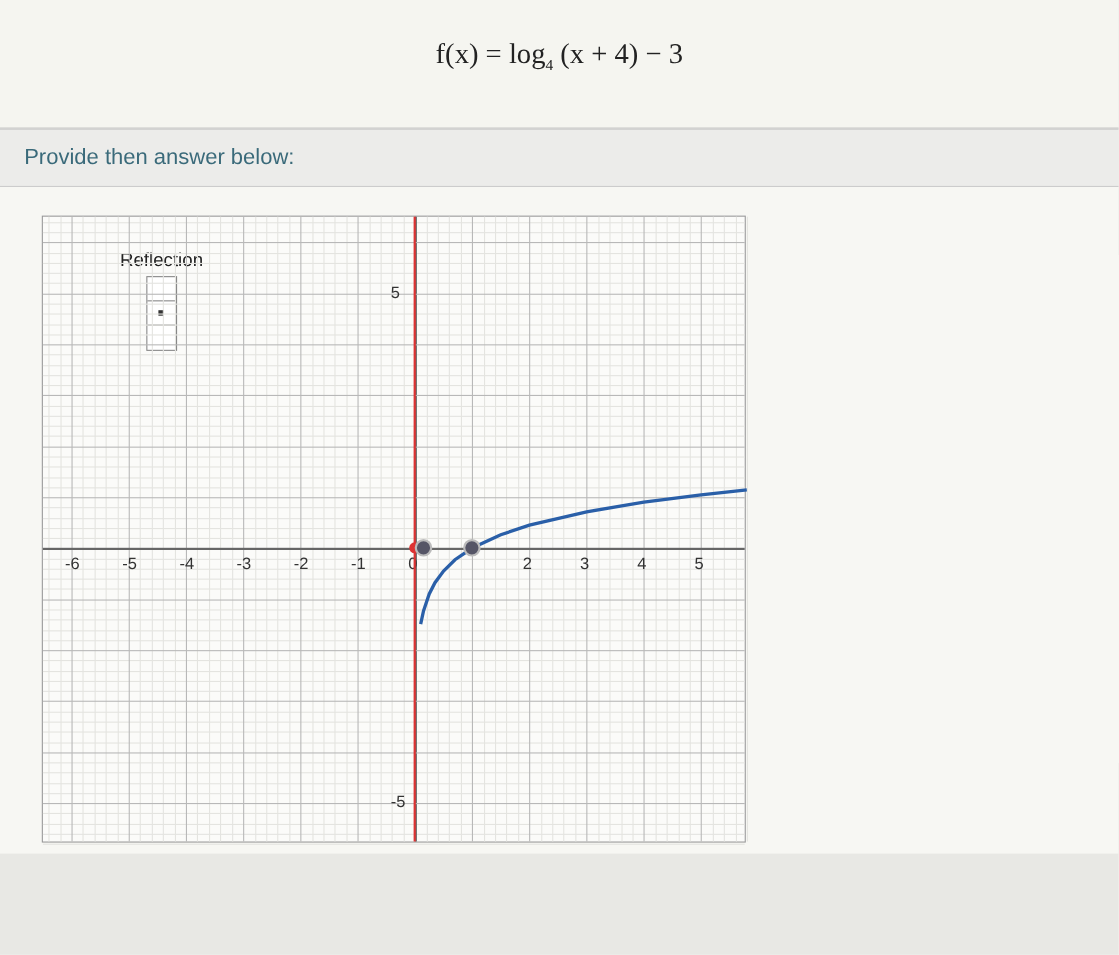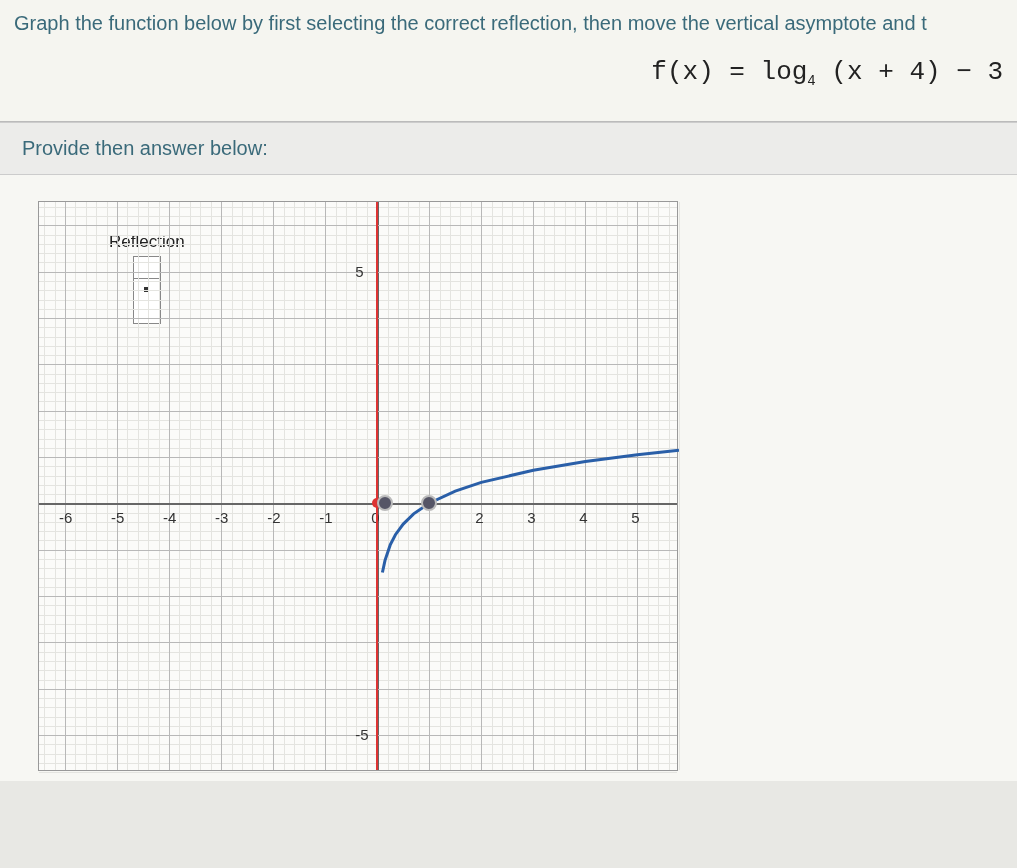--- a/index.html
+++ b/index.html
@@ -14,23 +14,23 @@
     background: #f5f5f0;
     border-bottom: 1px solid #bbb;
     padding: 12px 14px 24px 14px;
   }
   .question-text {
     color: #3a6a7a;
     font-size: 20px;
     font-weight: 400;
   }
   .equation-row {
-    text-align: right;
-    margin: 22px 0 8px 0;
-    font-family: Liberation Mono, monospace;
+    text-align: center;
+    margin: 22px 0 24px 0;
+    font-family: Liberation Serif, serif;
     font-size: 26px;
     color: #222;
   }
   .sub { font-size: 14px; vertical-align: sub; }
   .answer-header {
     background: #ececea;
     border-top: 1px solid #ccc;
     border-bottom: 1px solid #ccc;
     padding: 14px 16px 14px 22px;
     color: #3a6a7a;
@@ -120,21 +120,20 @@
     content: "";
     width: 5px; height: 5px;
     background: #333;
     display: block;
   }
 </style>
 </head>
 <body>
 
 <div class="question-panel">
-  <div class="question-text">Graph the function below by first selecting the correct reflection, then move the vertical asymptote and t</div>
   <div class="equation-row">
     <span>f(x) = log</span><span class="sub">4</span><span> (x + 4) − 3</span>
   </div>
 </div>
 
 <div class="answer-header">Provide then answer below:</div>
 
 <div class="graph-area">
   <div class="graph-box" id="graph">
 

